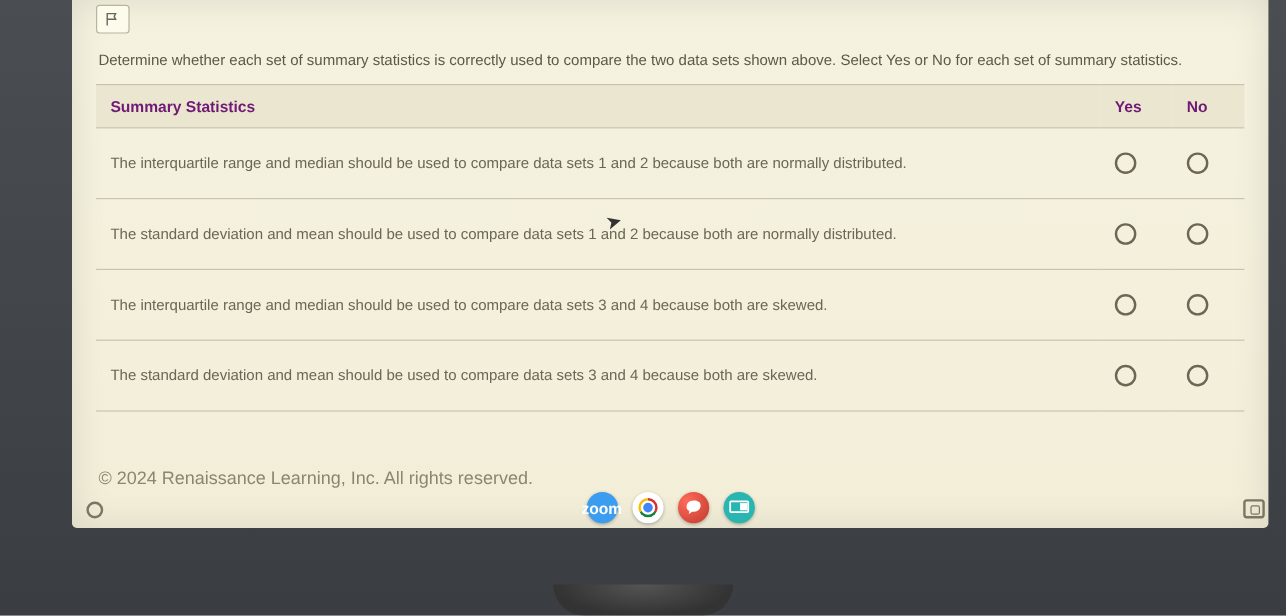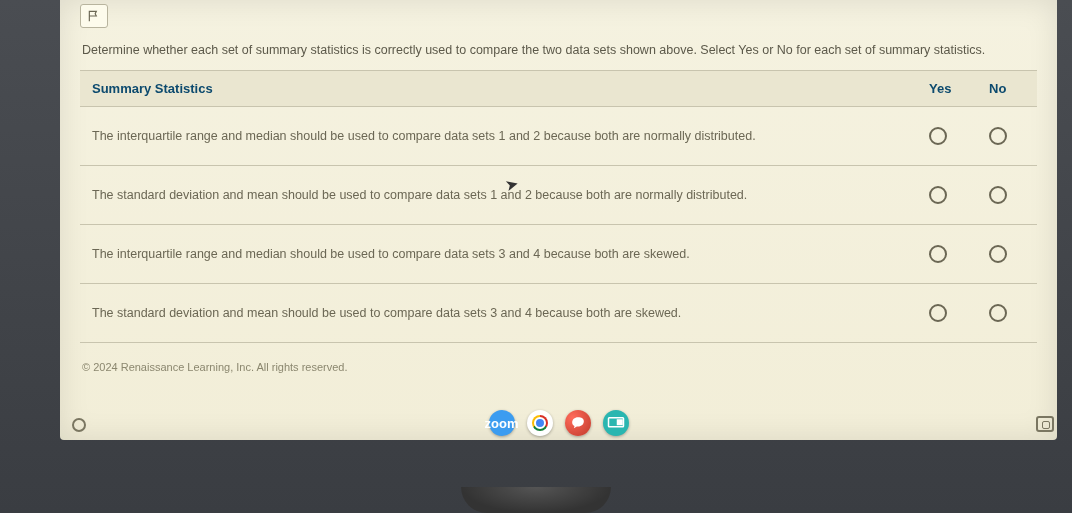--- a/index.html
+++ b/index.html
@@ -43,21 +43,21 @@
   color: #5c594a;
   padding: 6px 2px 10px 2px;
   line-height: 1.4;
 }
 table.qtable {
   width: 100%;
   border-collapse: collapse;
 }
 .header-row td, .header-row th {
   background: #eae6d0;
-  color: #0c4a6e;
+  color: #701a75;
   font-weight: bold;
   font-size: 13px;
   padding: 10px 12px;
   border-top: 1px solid #c8c4ae;
   border-bottom: 1px solid #c8c4ae;
 }
 .body-row td {
   font-size: 12.5px;
   color: #6b6754;
   padding: 20px 12px;
@@ -73,23 +73,24 @@
 .radio-circle {
   display: inline-block;
   width: 18px;
   height: 18px;
   border: 2px solid #6b6754;
   border-radius: 50%;
   vertical-align: middle;
   cursor: pointer;
 }
 .footer-copy {
-  font-size: 11px;
+  font-size: 15px;
   color: #8b876f;
   padding: 18px 2px 8px 2px;
+  margin-top: 29px;
 }
 .nav-circle {
   position: absolute;
   left: 12px;
   bottom: 8px;
   width: 14px;
   height: 14px;
   border: 2px solid #7a7661;
   border-radius: 50%;
 }

